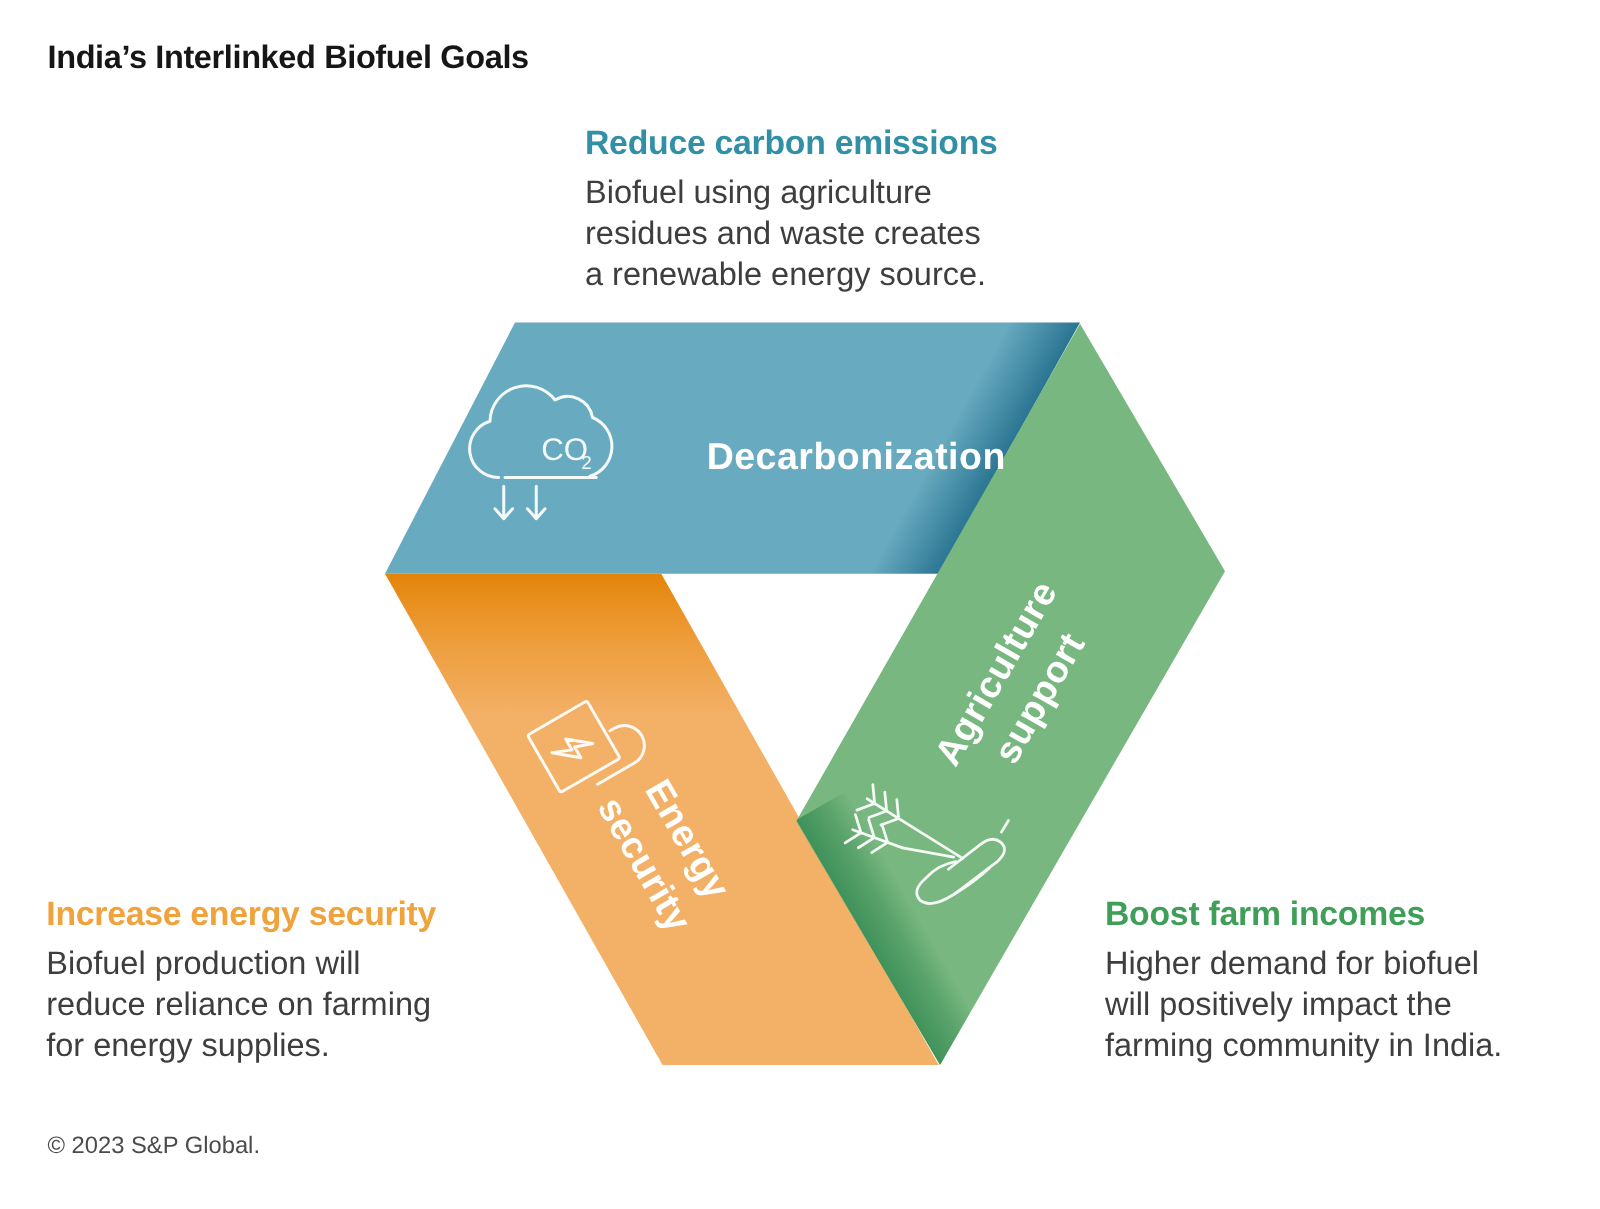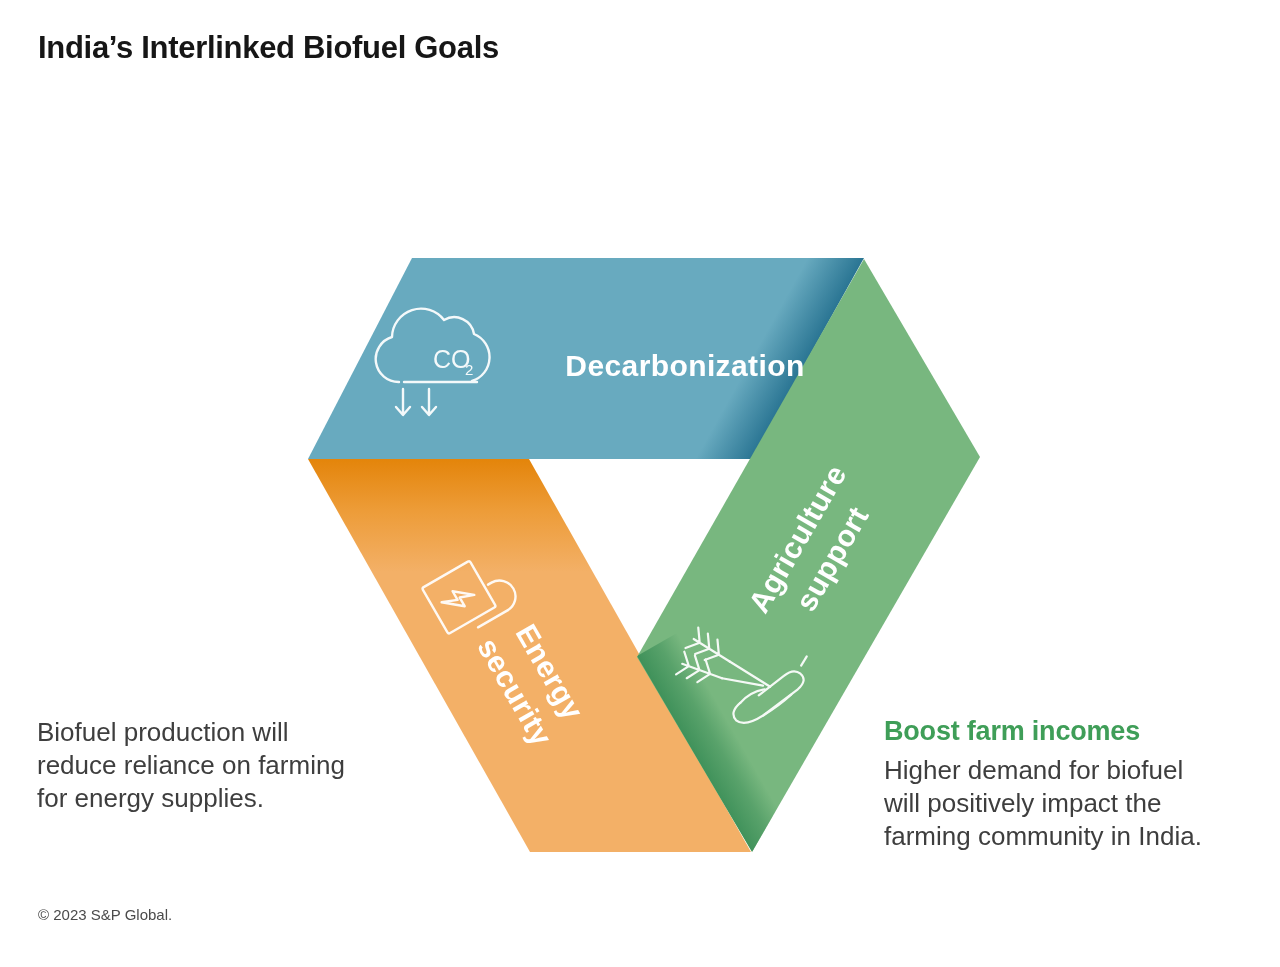--- a/index.html
+++ b/index.html
@@ -2,42 +2,42 @@
 <html><head>
 <meta charset="utf-8">
 <style>
   html,body{margin:0;padding:0;background:#ffffff;}
   .canvas{
     position:relative;width:1280px;height:967px;background:#ffffff;overflow:hidden;
     font-family:"Liberation Sans", sans-serif;
   }
   .page-title{
     position:absolute;left:38px;top:30px;margin:0;
-    font-size:31px;font-weight:700;color:#161616;letter-spacing:-0.3px;
+    font-size:26px;font-weight:700;color:#161616;letter-spacing:-0.3px;
   }
   .callout{position:absolute;width:420px;}
   .callout h2{margin:0 0 7px 0;font-size:27px;font-weight:700;letter-spacing:-0.2px;}
   .callout p{margin:0;font-size:26px;line-height:33px;color:#3e3e3e;white-space:pre-line;}
   .callout.carbon{left:468px;top:99px;}
   .callout.carbon h2{color:#3190a5;}
   .callout.energy{left:37px;top:716px;}
   .callout.energy h2{color:#f0a33c;}
   .callout.farm{left:884px;top:716px;}
   .callout.farm h2{color:#3f9e58;}
   .ribbon-label{
     position:absolute;color:#ffffff;font-weight:700;font-size:30px;line-height:40px;
     text-align:center;white-space:nowrap;letter-spacing:0.4px;
     transform:translate(-50%,-50%) rotate(var(--r,0deg));
   }
   .label-decarbonization{left:645px;top:366px;margin-left:40px;--r:0deg;}
   .label-energy{left:532px;top:682px;--r:60deg;}
   .label-agriculture{left:815px;top:549px;--r:-60deg;}
   .diagram-svg{position:absolute;left:0;top:0;}
   .footer{
-    position:absolute;left:38px;top:906px;font-size:15px;color:#4b4b4b;
+    position:absolute;left:38px;top:906px;font-size:19px;color:#4b4b4b;
   }
 </style>
 </head>
 <body>
 
 <div class="canvas">
 
   <h1 class="page-title">India’s Interlinked Biofuel Goals</h1>
 
   <svg class="diagram-svg" width="1280" height="967" viewBox="0 0 1280 967">
@@ -103,21 +103,28 @@
   </div>
   <div class="ribbon-label label-energy">
     <div>Energy</div>
     <div>security</div>
   </div>
   <div class="ribbon-label label-agriculture">
     <div>Agriculture</div>
     <div>support</div>
   </div>
 
+  <div class="callout carbon">
+    <h2>Reduce carbon emissions</h2>
+    <p>Biofuel using agriculture
+residues and waste creates
+a renewable energy source.</p>
+  </div>
   <div class="callout energy">
+    <h2>Increase energy security</h2>
     <p>Biofuel production will
 reduce reliance on farming
 for energy supplies.</p>
   </div>
   <div class="callout farm">
     <h2>Boost farm incomes</h2>
     <p>Higher demand for biofuel
 will positively impact the
 farming community in India.</p>
   </div>

